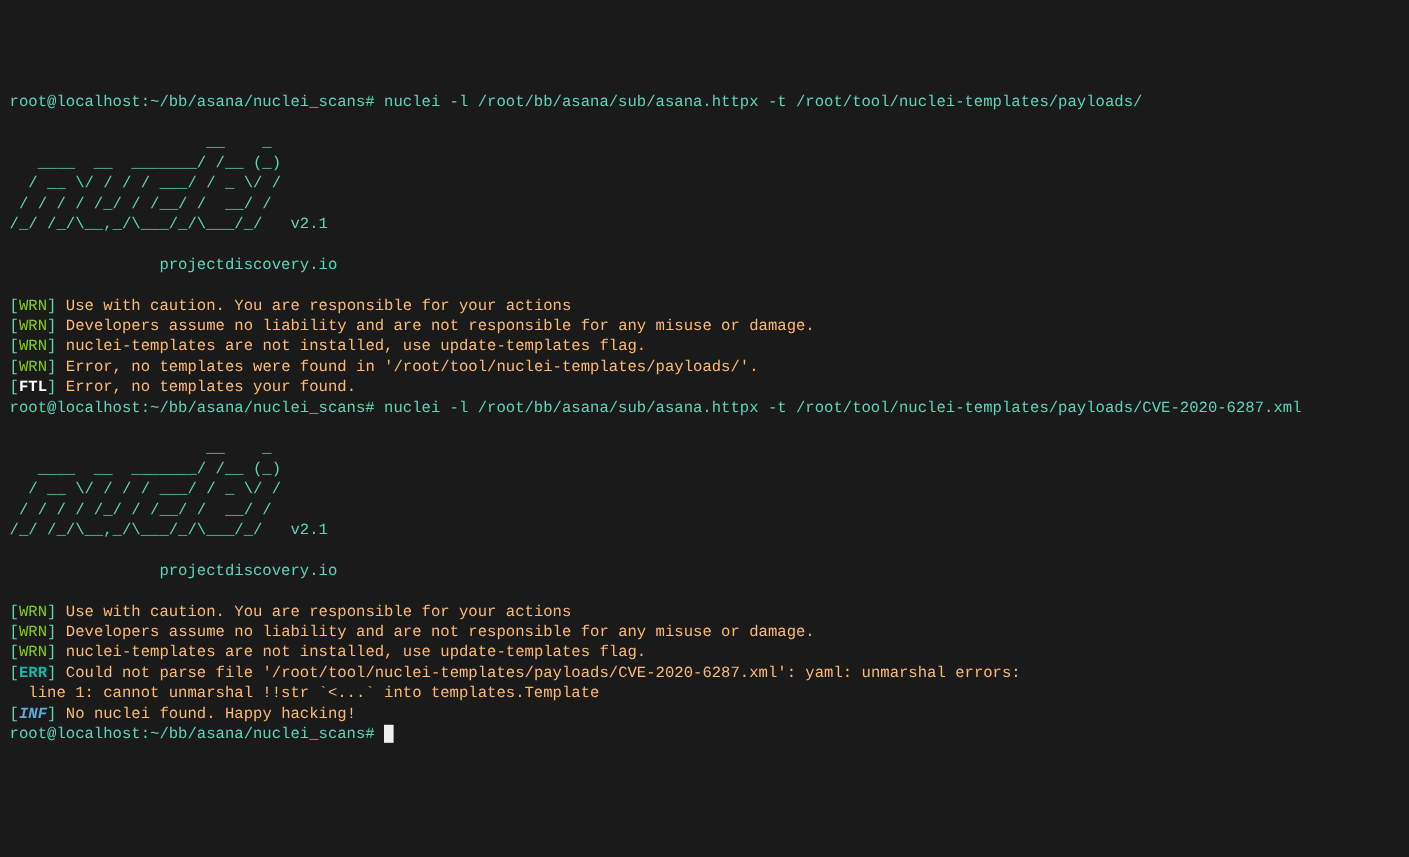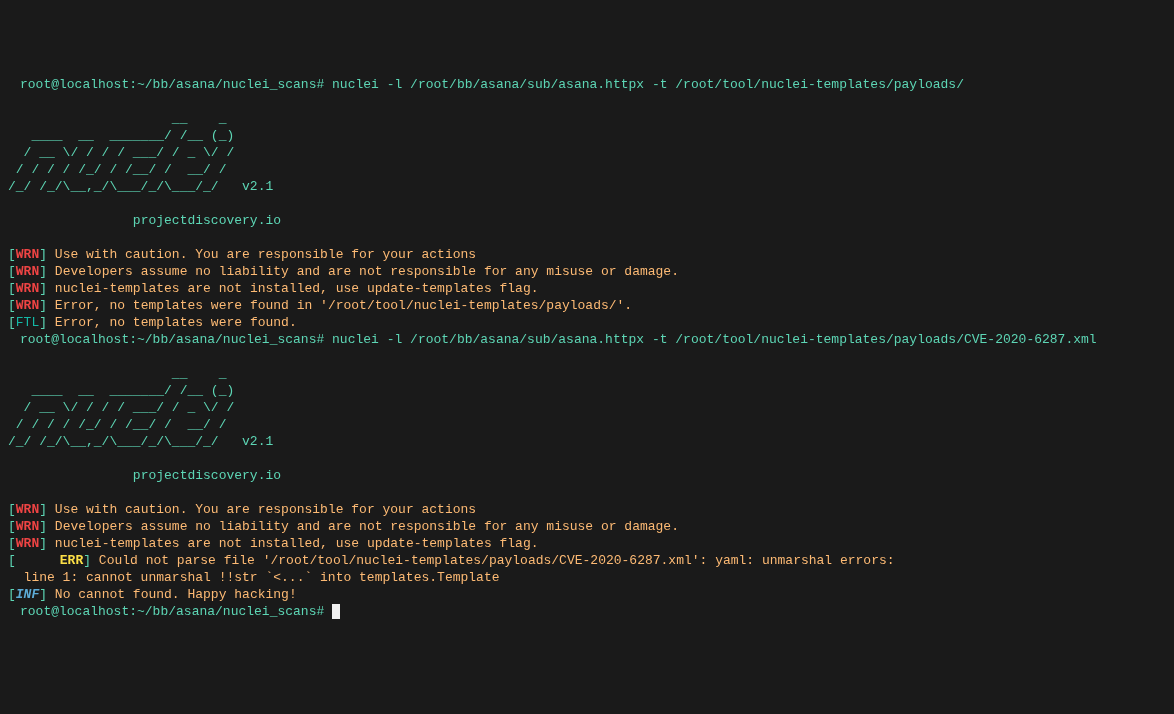--- a/index.html
+++ b/index.html
@@ -11,43 +11,41 @@
       background-color: #1a1a1a;
       font-family: 'Courier New', monospace;
       font-size: 13px;
       line-height: 17px;
       padding: 8px;
       color: #5dd6b5;
       white-space: pre;
     }
     .prompt {
       color: #5dd6b5;
-      margin-left: 12px;
     }
     .command {
       color: #5dd6b5;
     }
     .banner {
       color: #5dd6b5;
     }
     .bracket {
       color: #5dd6b5;
     }
     .wrn {
-      color: #ef4444;
+      color: #84cc16;
+      font-weight: normal;
+    }
+    .ftl {
+      color: #ffffff;
       font-weight: bold;
     }
-    .ftl {
+    .err {
       color: #14b8a6;
-      font-weight: normal;
-    }
-    .err {
-      color: #fde047;
       font-weight: bold;
-      margin-left: 44px;
     }
     .inf {
       color: #5dabd6;
       font-weight: bold;
       font-style: italic;
     }
     .msg {
       color: #fdba74;
     }
     .cursor {
@@ -70,33 +68,33 @@
   / __ \/ / / / ___/ / _ \/ /
  / / / / /_/ / /__/ /  __/ /
 /_/ /_/\__,_/\___/_/\___/_/   v2.1
 
 		projectdiscovery.io
 </span>
 <span class="bracket">[</span><span class="wrn">WRN</span><span class="bracket">]</span> <span class="msg">Use with caution. You are responsible for your actions</span>
 <span class="bracket">[</span><span class="wrn">WRN</span><span class="bracket">]</span> <span class="msg">Developers assume no liability and are not responsible for any misuse or damage.</span>
 <span class="bracket">[</span><span class="wrn">WRN</span><span class="bracket">]</span> <span class="msg">nuclei-templates are not installed, use update-templates flag.</span>
 <span class="bracket">[</span><span class="wrn">WRN</span><span class="bracket">]</span> <span class="msg">Error, no templates were found in '/root/tool/nuclei-templates/payloads/'.</span>
-<span class="bracket">[</span><span class="ftl">FTL</span><span class="bracket">]</span> <span class="msg">Error, no templates were found.</span>
+<span class="bracket">[</span><span class="ftl">FTL</span><span class="bracket">]</span> <span class="msg">Error, no templates your found.</span>
 <span class="prompt">root@localhost:~/bb/asana/nuclei_scans#</span> <span class="command">nuclei -l /root/bb/asana/sub/asana.httpx -t /root/tool/nuclei-templates/payloads/CVE-2020-6287.xml</span>
 <span class="banner">
                      __    _
    ____  __  _______/ /__ (_)
   / __ \/ / / / ___/ / _ \/ /
  / / / / /_/ / /__/ /  __/ /
 /_/ /_/\__,_/\___/_/\___/_/   v2.1
 
 		projectdiscovery.io
 </span>
 <span class="bracket">[</span><span class="wrn">WRN</span><span class="bracket">]</span> <span class="msg">Use with caution. You are responsible for your actions</span>
 <span class="bracket">[</span><span class="wrn">WRN</span><span class="bracket">]</span> <span class="msg">Developers assume no liability and are not responsible for any misuse or damage.</span>
 <span class="bracket">[</span><span class="wrn">WRN</span><span class="bracket">]</span> <span class="msg">nuclei-templates are not installed, use update-templates flag.</span>
 <span class="bracket">[</span><span class="err">ERR</span><span class="bracket">]</span> <span class="msg">Could not parse file '/root/tool/nuclei-templates/payloads/CVE-2020-6287.xml': yaml: unmarshal errors:
   line 1: cannot unmarshal !!str `<root>&lt;...` into templates.Template</root></span>
-<span class="bracket">[</span><span class="inf">INF</span><span class="bracket">]</span> <span class="msg">No cannot found. Happy hacking!</span>
+<span class="bracket">[</span><span class="inf">INF</span><span class="bracket">]</span> <span class="msg">No nuclei found. Happy hacking!</span>
 <span class="prompt">root@localhost:~/bb/asana/nuclei_scans#</span> <span class="cursor"></span></div>
 
 
 
 
 </body></html>

